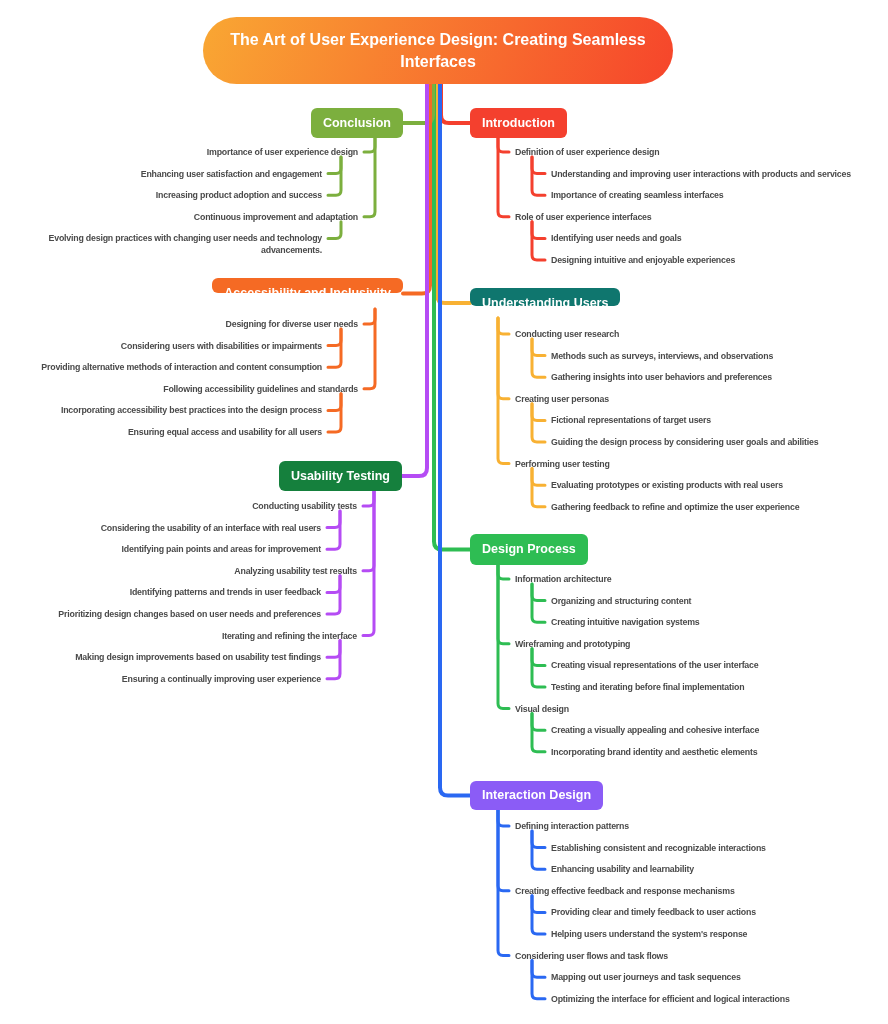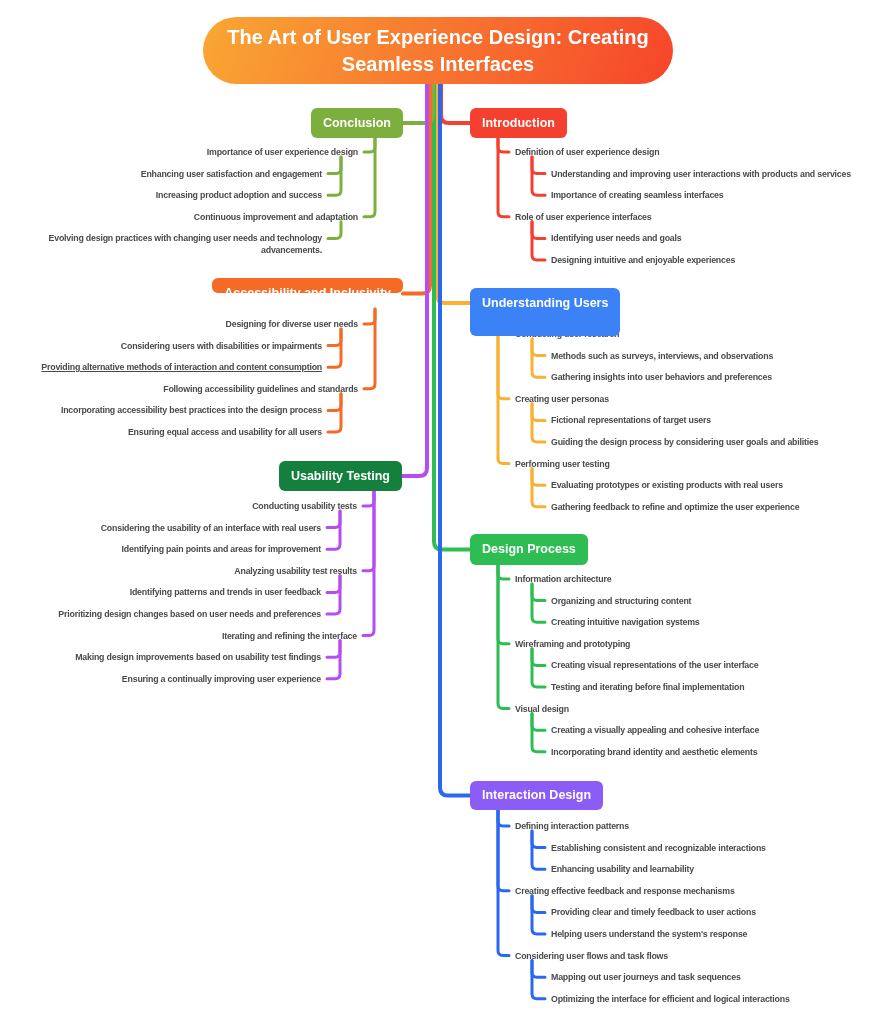--- a/index.html
+++ b/index.html
@@ -17,21 +17,21 @@
     width: 888px; height: 1024px;
   }
   .root-node {
     position: absolute;
     left: 203px; top: 17px;
     width: 470px; height: 67px;
     box-sizing: border-box;
     border-radius: 34px;
     background: linear-gradient(110deg, #F9A733 0%, #F6452B 100%);
     color: #ffffff;
-    font-size: 20px;
+    font-size: 16px;
     font-weight: 700;
     display: flex;
     align-items: center;
     justify-content: center;
     text-align: center;
     padding: 0 10px;
     line-height: 1.35;
     z-index: 3;
   }
   .branch-box {
@@ -127,21 +127,21 @@
     <span>The Art of User Experience Design: Creating Seamless Interfaces</span>
   </div>
   <div id="node-layer">
       <div class="branch-box" style="top: 108px; height: 30px; line-height: 30px; background: rgb(244, 64, 46); left: 470px;">Introduction</div>
       <div class="node-label right-side" style="top: 146px; left: 515px;">Definition of user experience design</div>
       <div class="node-label right-side" style="top: 167.6px; left: 551px;">Understanding and improving user interactions with products and services</div>
       <div class="node-label right-side" style="top: 189.2px; left: 551px;">Importance of creating seamless interfaces</div>
       <div class="node-label right-side" style="top: 210.8px; left: 515px;">Role of user experience interfaces</div>
       <div class="node-label right-side" style="top: 232.4px; left: 551px;">Identifying user needs and goals</div>
       <div class="node-label right-side" style="top: 254px; left: 551px;">Designing intuitive and enjoyable experiences</div>
-      <div class="branch-box" style="top: 288px; height: 48px; line-height: 30px; background: #3b82f6; left: 470px;">Understanding Users</div>
+      <div class="branch-box" style="top: 288px; height: 18px; line-height: 30px; background: #0f766e; left: 470px;">Understanding Users</div>
       <div class="node-label right-side" style="top: 328px; left: 515px;">Conducting user research</div>
       <div class="node-label right-side" style="top: 349.6px; left: 551px;">Methods such as surveys, interviews, and observations</div>
       <div class="node-label right-side" style="top: 371.2px; left: 551px;">Gathering insights into user behaviors and preferences</div>
       <div class="node-label right-side" style="top: 392.8px; left: 515px;">Creating user personas</div>
       <div class="node-label right-side" style="top: 414.4px; left: 551px;">Fictional representations of target users</div>
       <div class="node-label right-side" style="top: 436px; left: 551px;">Guiding the design process by considering user goals and abilities</div>
       <div class="node-label right-side" style="top: 457.6px; left: 515px;">Performing user testing</div>
       <div class="node-label right-side" style="top: 479.2px; left: 551px;">Evaluating prototypes or existing products with real users</div>
       <div class="node-label right-side" style="top: 500.8px; left: 551px;">Gathering feedback to refine and optimize the user experience</div>
       <div class="branch-box" style="top: 534px; height: 31px; line-height: 31px; background: rgb(46, 189, 83); left: 470px;">Design Process</div>
@@ -166,21 +166,21 @@
       <div class="node-label right-side" style="top: 992.8px; left: 551px;">Optimizing the interface for efficient and logical interactions</div>
       <div class="branch-box" style="top: 108px; height: 30px; line-height: 30px; background: rgb(124, 175, 62); right: 485px;">Conclusion</div>
       <div class="node-label left-side" style="top: 146px; right: 530px;">Importance of user experience design</div>
       <div class="node-label left-side" style="top: 167.6px; right: 566px; text-align: right;">Enhancing user satisfaction and engagement</div>
       <div class="node-label left-side" style="top: 189.2px; right: 566px;">Increasing product adoption and success</div>
       <div class="node-label left-side" style="top: 210.8px; right: 530px;">Continuous improvement and adaptation</div>
       <div class="node-label left-side" style="top: 232.4px; right: 566px;">Evolving design practices with changing user needs and technology advancements.</div>
       <div class="branch-box" style="top: 278px; height: 15px; line-height: 31px; background: rgb(245, 106, 36); right: 485px;">Accessibility and Inclusivity</div>
       <div class="node-label left-side" style="top: 318px; right: 530px;">Designing for diverse user needs</div>
       <div class="node-label left-side" style="top: 339.6px; right: 566px;">Considering users with disabilities or impairments</div>
-      <div class="node-label left-side" style="top: 361.2px; right: 566px; text-decoration: underline;">Providing alternative methods of interaction and content consumption</div>
+      <div class="node-label left-side" style="top: 361.2px; right: 566px;">Providing alternative methods of interaction and content consumption</div>
       <div class="node-label left-side" style="top: 382.8px; right: 530px;">Following accessibility guidelines and standards</div>
       <div class="node-label left-side" style="top: 404.4px; right: 566px;">Incorporating accessibility best practices into the design process</div>
       <div class="node-label left-side" style="top: 426px; right: 566px;">Ensuring equal access and usability for all users</div>
       <div class="branch-box" style="top: 461px; height: 30px; line-height: 30px; background: #15803d; right: 486px;">Usability Testing</div>
       <div class="node-label left-side" style="top: 500px; right: 531px;">Conducting usability tests</div>
       <div class="node-label left-side" style="top: 521.6px; right: 567px;">Considering the usability of an interface with real users</div>
       <div class="node-label left-side" style="top: 543.2px; right: 567px;">Identifying pain points and areas for improvement</div>
       <div class="node-label left-side" style="top: 564.8px; right: 531px;">Analyzing usability test results</div>
       <div class="node-label left-side" style="top: 586.4px; right: 567px;">Identifying patterns and trends in user feedback</div>
       <div class="node-label left-side" style="top: 608px; right: 567px;">Prioritizing design changes based on user needs and preferences</div>

